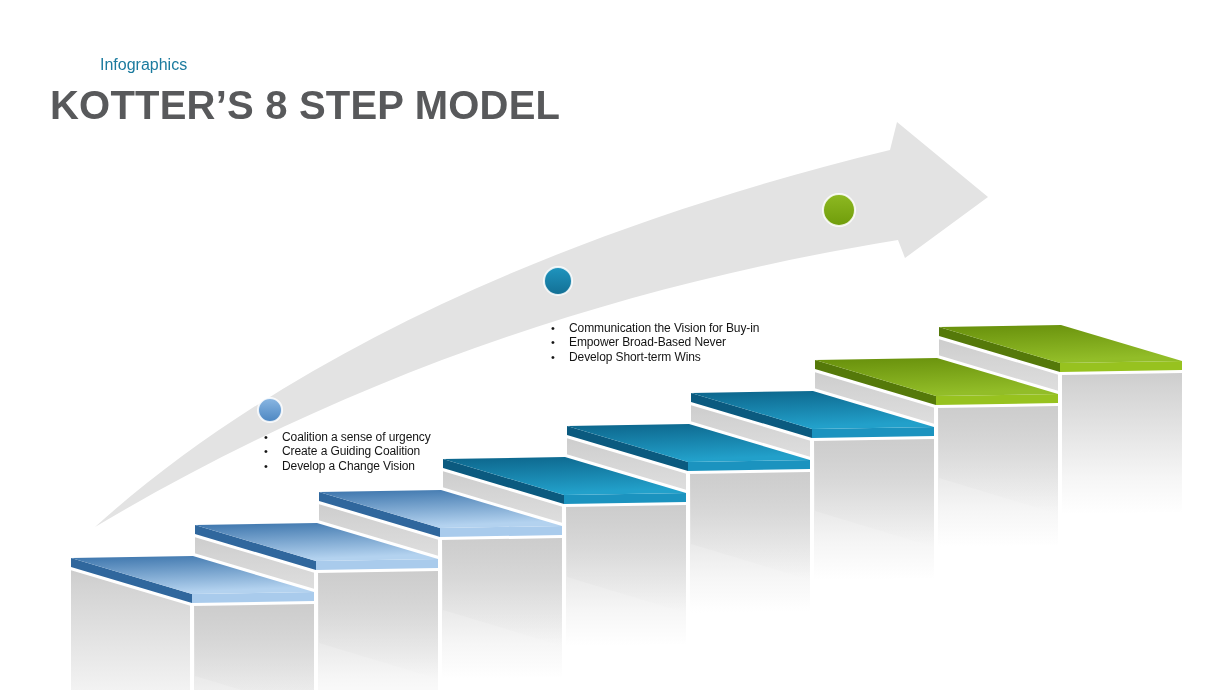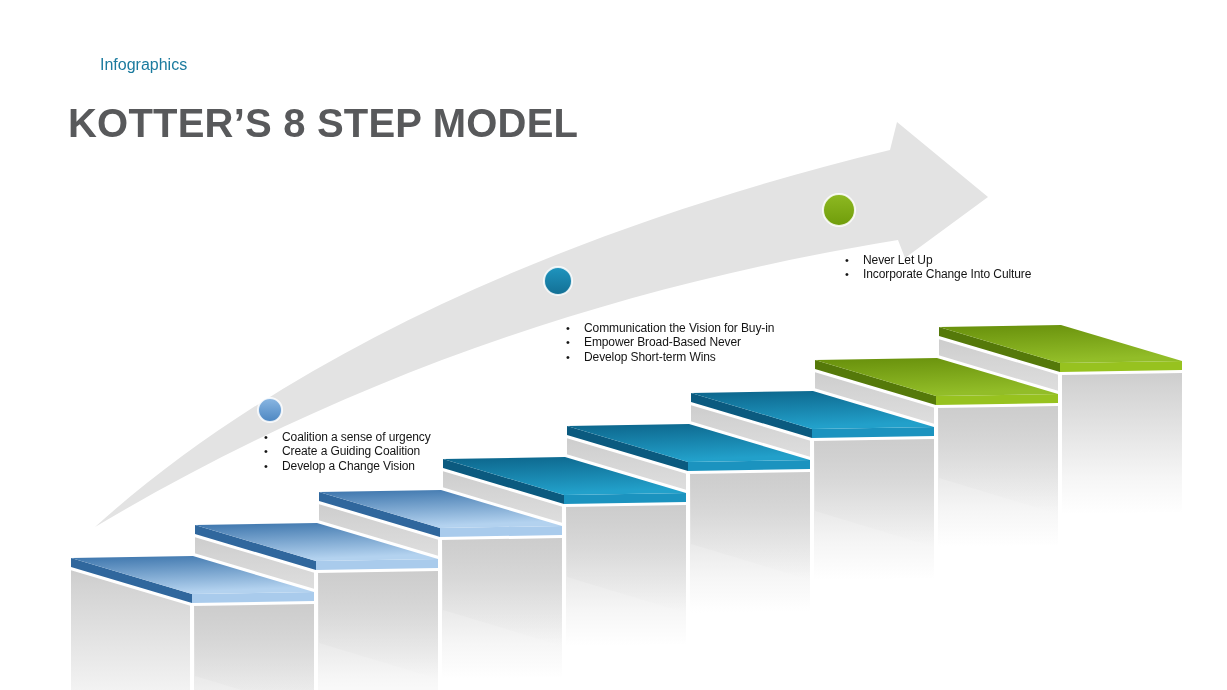--- a/index.html
+++ b/index.html
@@ -11,38 +11,38 @@
   .stage{position:absolute;inset:0;}
   svg.diagram{position:absolute;left:0;top:0;width:1227px;height:690px;}
 
   .eyebrow{
     position:absolute;left:52px;top:56px;
     font-size:16px;line-height:18px;font-weight:400;
     color:var(--eyebrow-text,#1a7a9e);
     margin-left:48px;
   }
   .title{
-    position:absolute;left:50px;top:84px;margin:18px;
+    position:absolute;left:50px;top:84px;margin:0;
     font-size:40px;line-height:42px;font-weight:700;
     letter-spacing:0.2px;
     color:var(--title-text,#58595b);
   }
 
   .bullet-group{
     position:absolute;
     font-size:12px;line-height:14.3px;
     color:var(--bullet-text,#141414);
     letter-spacing:-0.1px;
     white-space:nowrap;
   }
   .bullet-row{display:flex;}
   .dot{width:18px;padding-left:8px;flex:0 0 auto;}
   .dot::before{content:"\2022";font-size:11px;}
   .g1{left:256px;top:430px;}
-  .g2{left:558px;top:321px;}
+  .g2{left:543px;top:321px;}
   .g3{left:837px;top:253px;}
 </style>
 </head>
 <body>
 
 <div class="stage">
 
   <svg class="diagram" viewBox="0 0 1227 690" aria-hidden="true">
     <defs>
       <linearGradient id="face-blue" x1="0" y1="0" x2="0.25" y2="1">
@@ -187,24 +187,14 @@
     <div class="bullet-row">
       <span class="dot"></span>
       <span>Empower Broad-Based Never</span>
     </div>
     <div class="bullet-row">
       <span class="dot"></span>
       <span>Develop Short-term Wins</span>
     </div>
   </div>
 
-  <div class="bullet-group g3">
-    <div class="bullet-row">
-      <span class="dot"></span>
-      <span>Never Let Up</span>
-    </div>
-    <div class="bullet-row">
-      <span class="dot"></span>
-      <span>Incorporate Change Into Culture</span>
-    </div>
-  </div>
 
 </div>
 
 </body></html>

